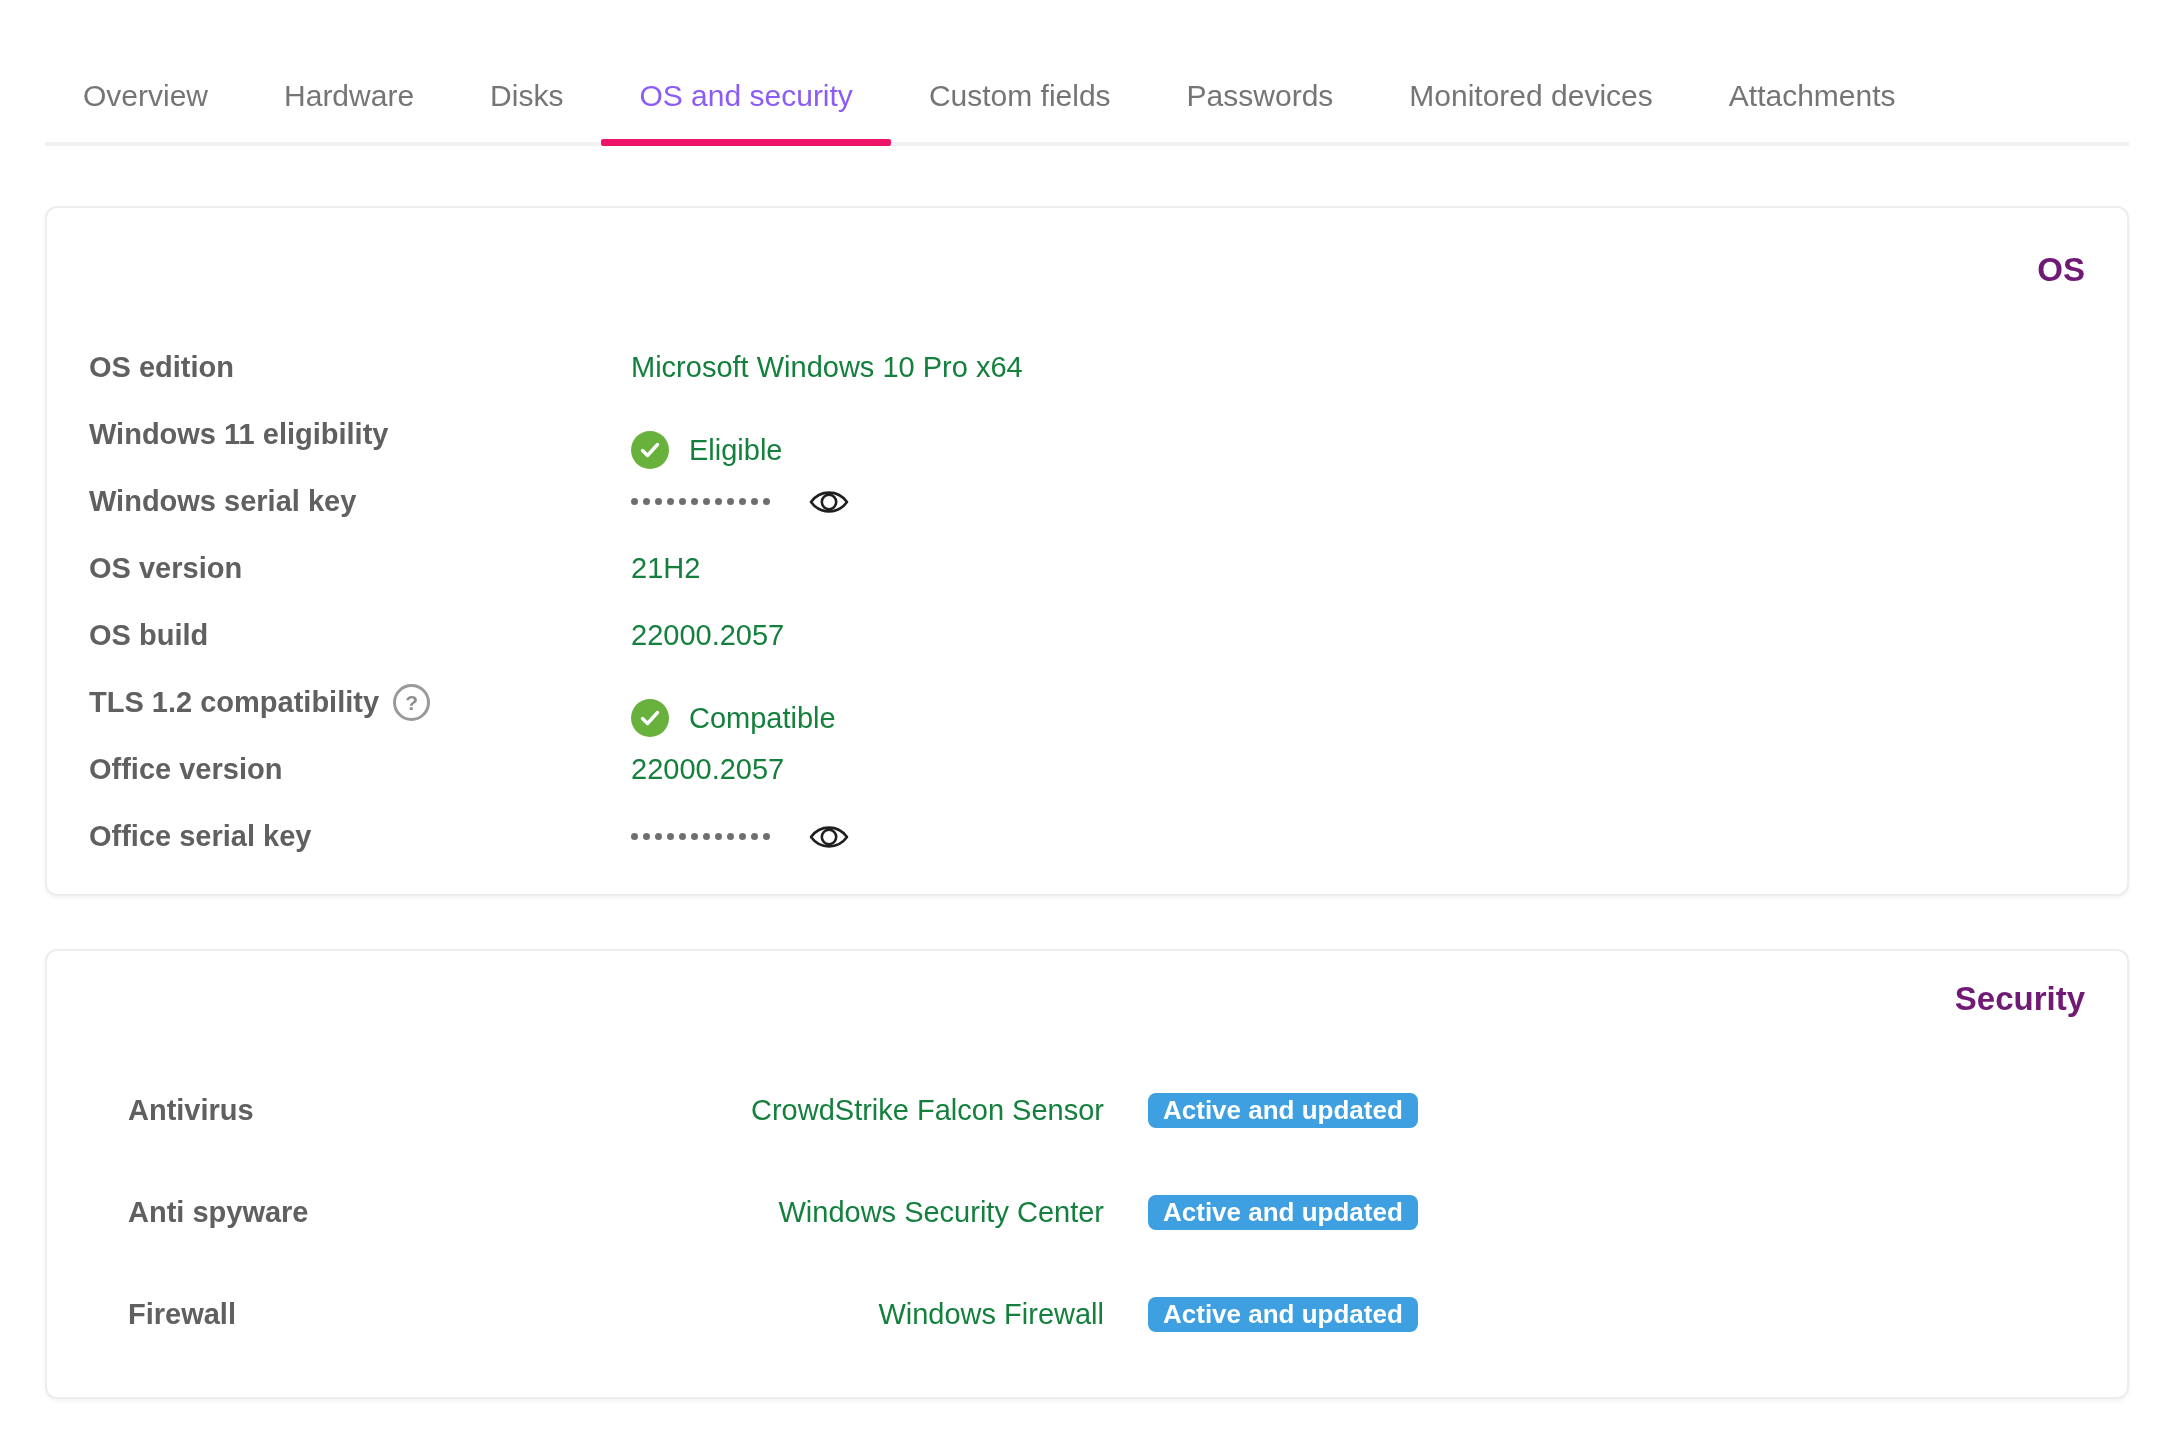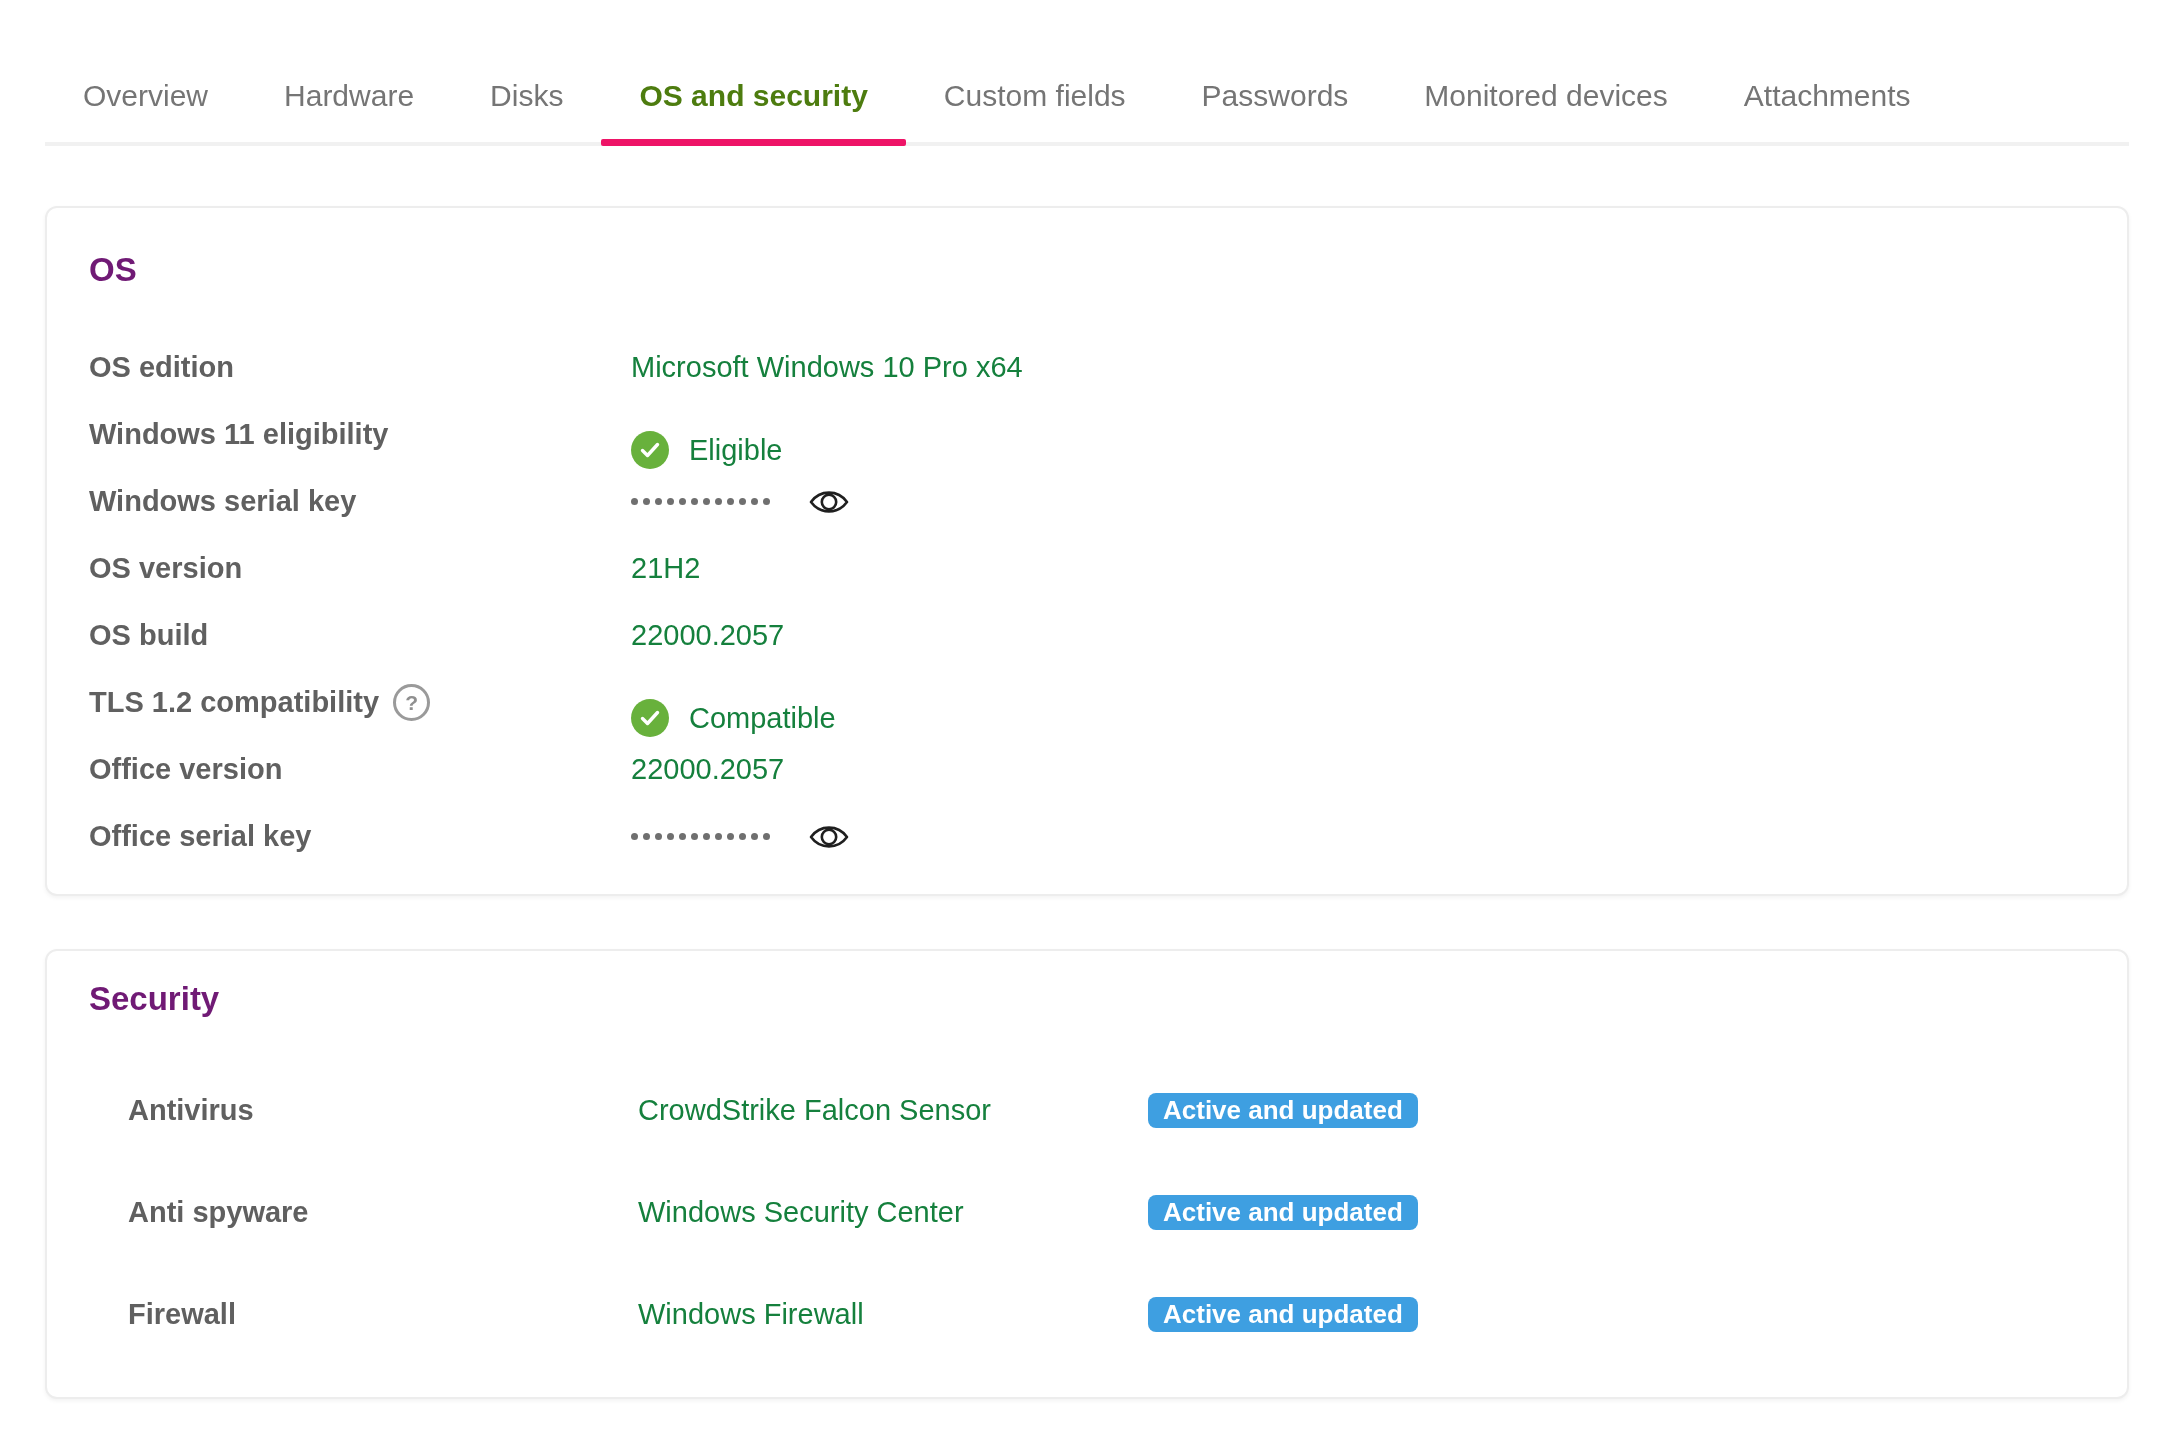--- a/index.html
+++ b/index.html
@@ -1,29 +1,29 @@
 <!DOCTYPE html>
 <html style="--tab_accent: #ee1467; --status_green: #68b13c; --badge_blue: #3e9fe1;"><head>
 <meta charset="utf-8">
 <style>
   html,body{margin:0;padding:0;background:#ffffff;}
   body{
     width:2174px;height:1448px;overflow:hidden;
     font-family:"Liberation Sans","DejaVu Sans",sans-serif;
     -webkit-font-smoothing:antialiased;
   }
-  .page{margin:0 45px;}
+  .page{margin:0 45px;text-align:right;}
 
   
   .tabs{display:flex;margin-top:50px;border-bottom:4px solid #f1f1f1;}
   .tab{
     font-size:30px;line-height:36px;padding:28px 38px;color:#757575;
     position:relative;white-space:nowrap;cursor:pointer;
   }
-  .tab.active{color:#4d7c0f;font-weight:700;}
+  .tab.active{color:#8b5cf6;font-weight:400;}
   .tab.active::after{
     content:"";position:absolute;left:0;right:0;bottom:-4px;height:7px;
     background:var(--tab_accent,#ee1467);border-radius:2px;
   }
 
   
   .card{
     border:2px solid #ededed;border-radius:12px;background:#fff;
     box-shadow:0 2px 4px rgba(0,0,0,.05);
   }

